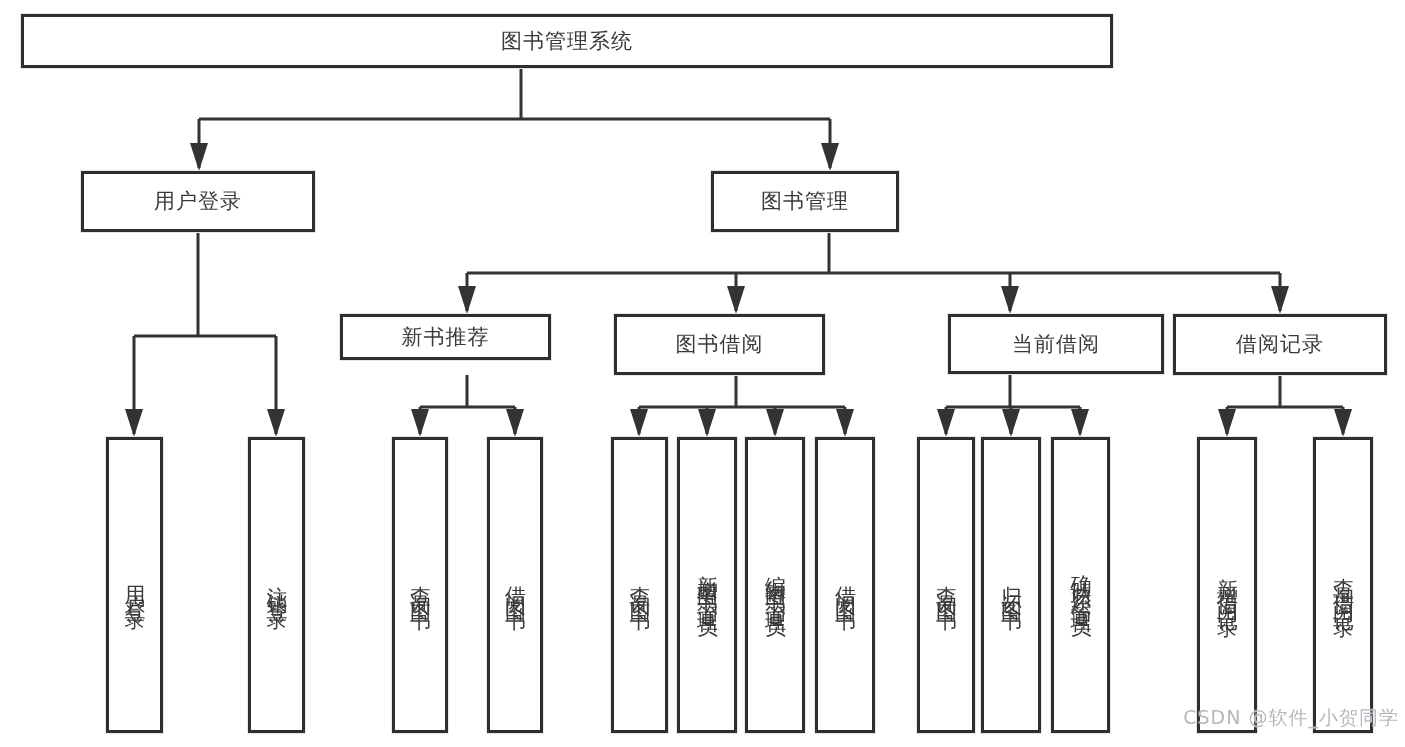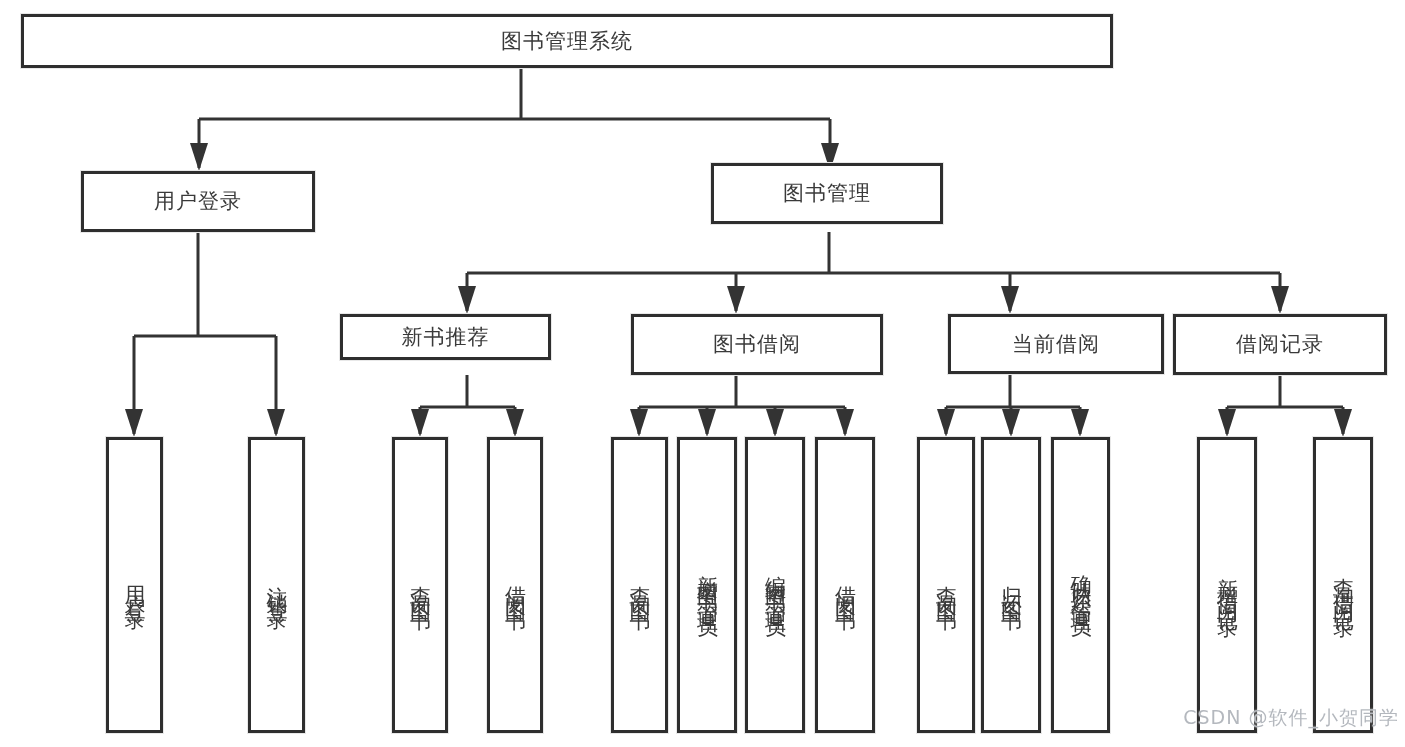--- a/index.html
+++ b/index.html
@@ -80,28 +80,28 @@
     </g>
   </svg>
 
   <div class="box hbox" style="left:21px;top:14px;width:1092px;height:54px">
     <span class="lbl">图书管理系统</span>
   </div>
 
   <div class="box hbox" style="left:81px;top:171px;width:234px;height:61px">
     <span class="lbl">用户登录</span>
   </div>
-  <div class="box hbox" style="left:711px;top:163px;width:232px;height:61px">
+  <div class="box hbox" style="left:711px;top:171px;width:188px;height:61px">
     <span class="lbl">图书管理</span>
   </div>
 
   <div class="box hbox" style="left:340px;top:314px;width:211px;height:46px">
     <span class="lbl">新书推荐</span>
   </div>
-  <div class="box hbox" style="left:631px;top:314px;width:252px;height:61px">
+  <div class="box hbox" style="left:614px;top:314px;width:211px;height:61px">
     <span class="lbl">图书借阅</span>
   </div>
   <div class="box hbox" style="left:948px;top:314px;width:216px;height:60px">
     <span class="lbl">当前借阅</span>
   </div>
   <div class="box hbox" style="left:1173px;top:314px;width:214px;height:61px">
     <span class="lbl">借阅记录</span>
   </div>
 
   <div class="box vbox" style="left:106px;top:437px;width:57px;height:296px">

